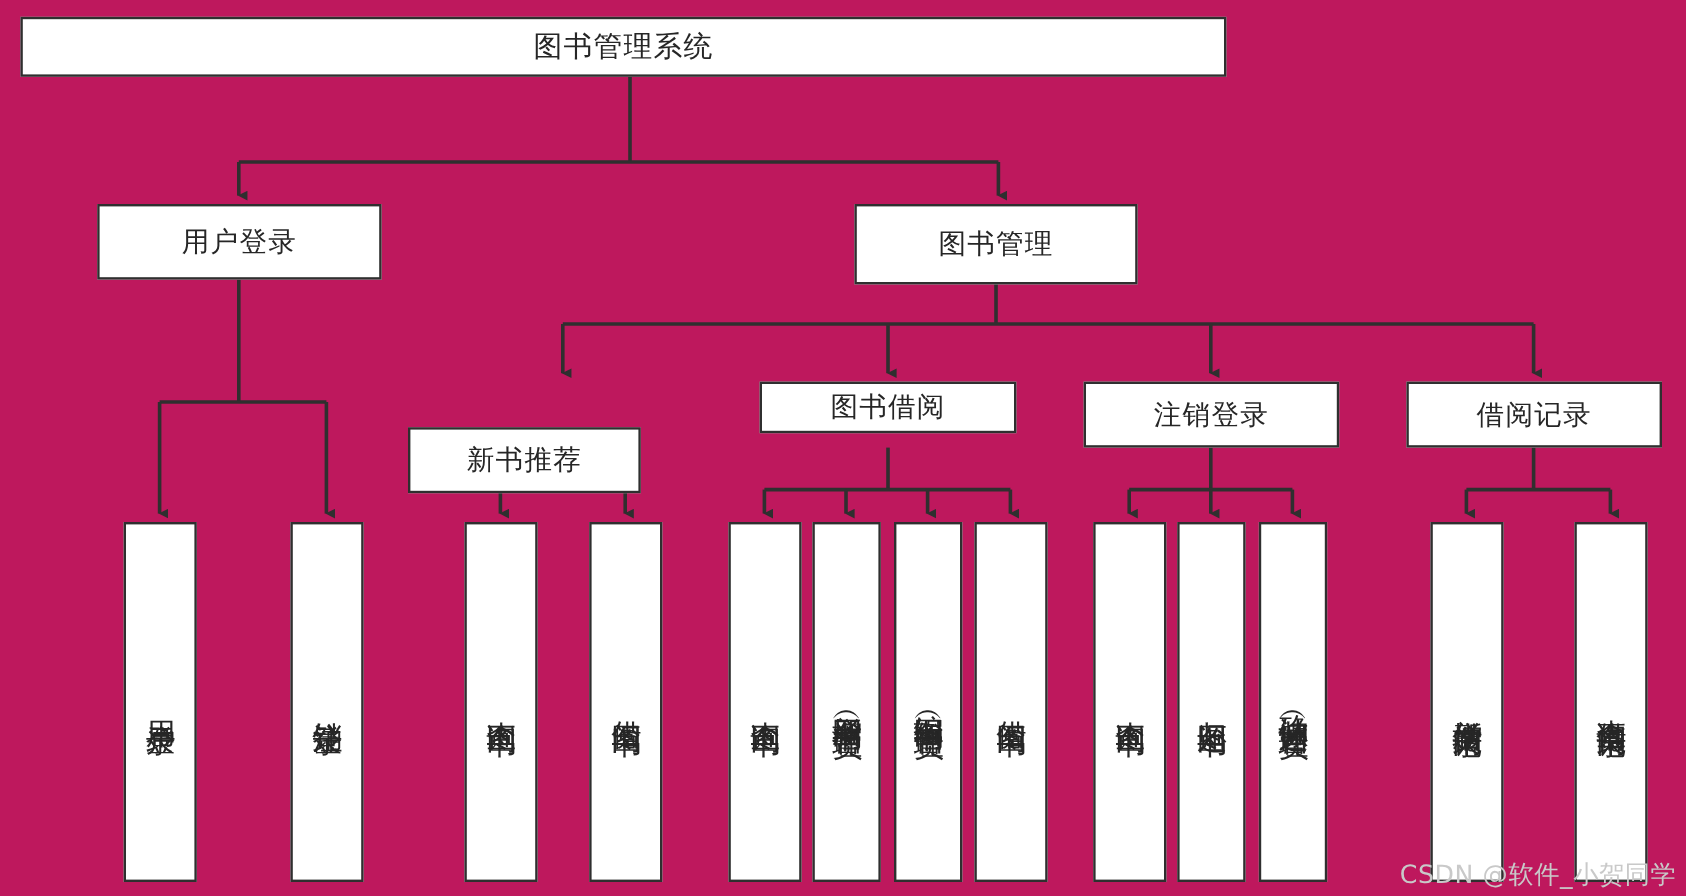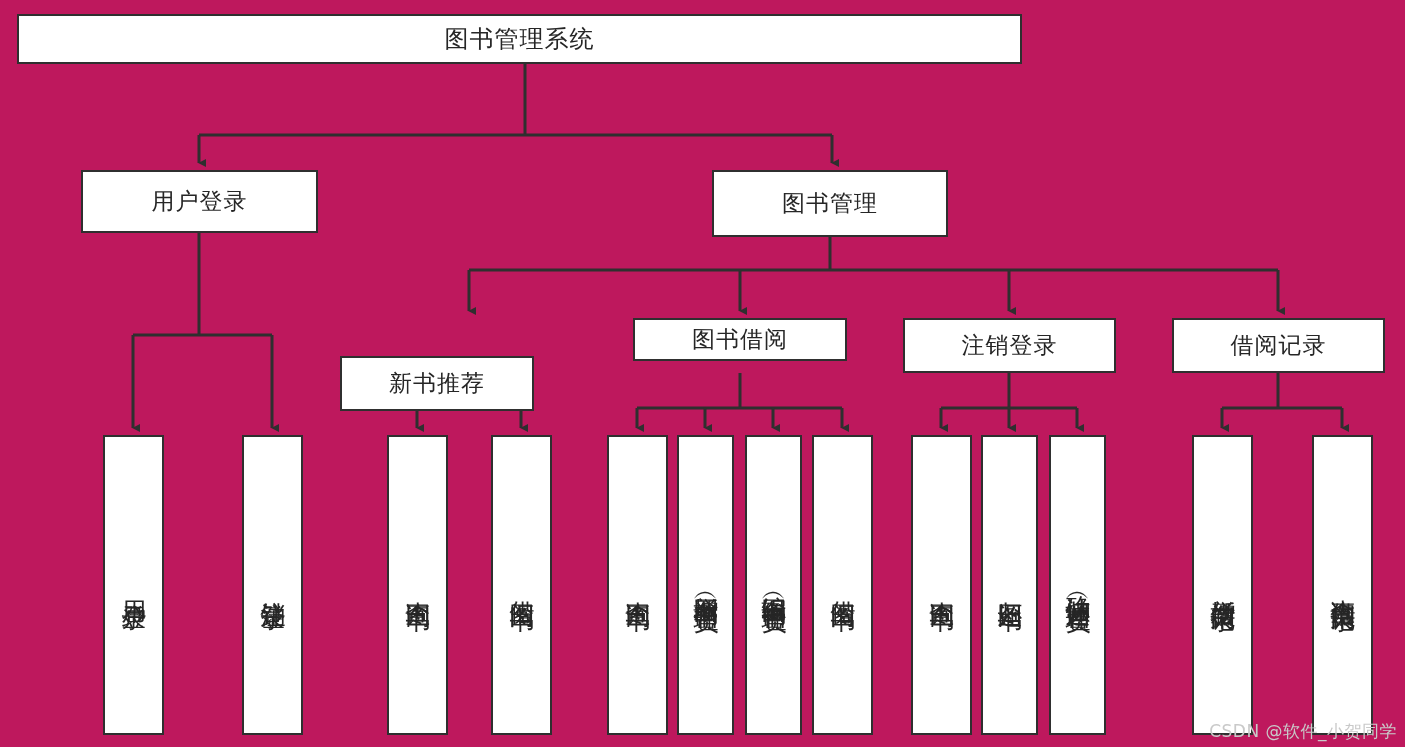--- a/index.html
+++ b/index.html
@@ -35,21 +35,21 @@
   .node.v .vtxt{
     writing-mode:vertical-rl;
     text-orientation:upright;
     display:block;
   }
 
   #watermark{
     position:absolute;
     right:8px;
     bottom:4px;
-    font-size:17px;
+    font-size:21px;
     color:#c9c9c9;
     letter-spacing:0.5px;
     white-space:nowrap;
     font-family:"DejaVu Sans","Liberation Sans",sans-serif;
     text-align:center;
   }
 </style>
 </head>
 <body>
 

